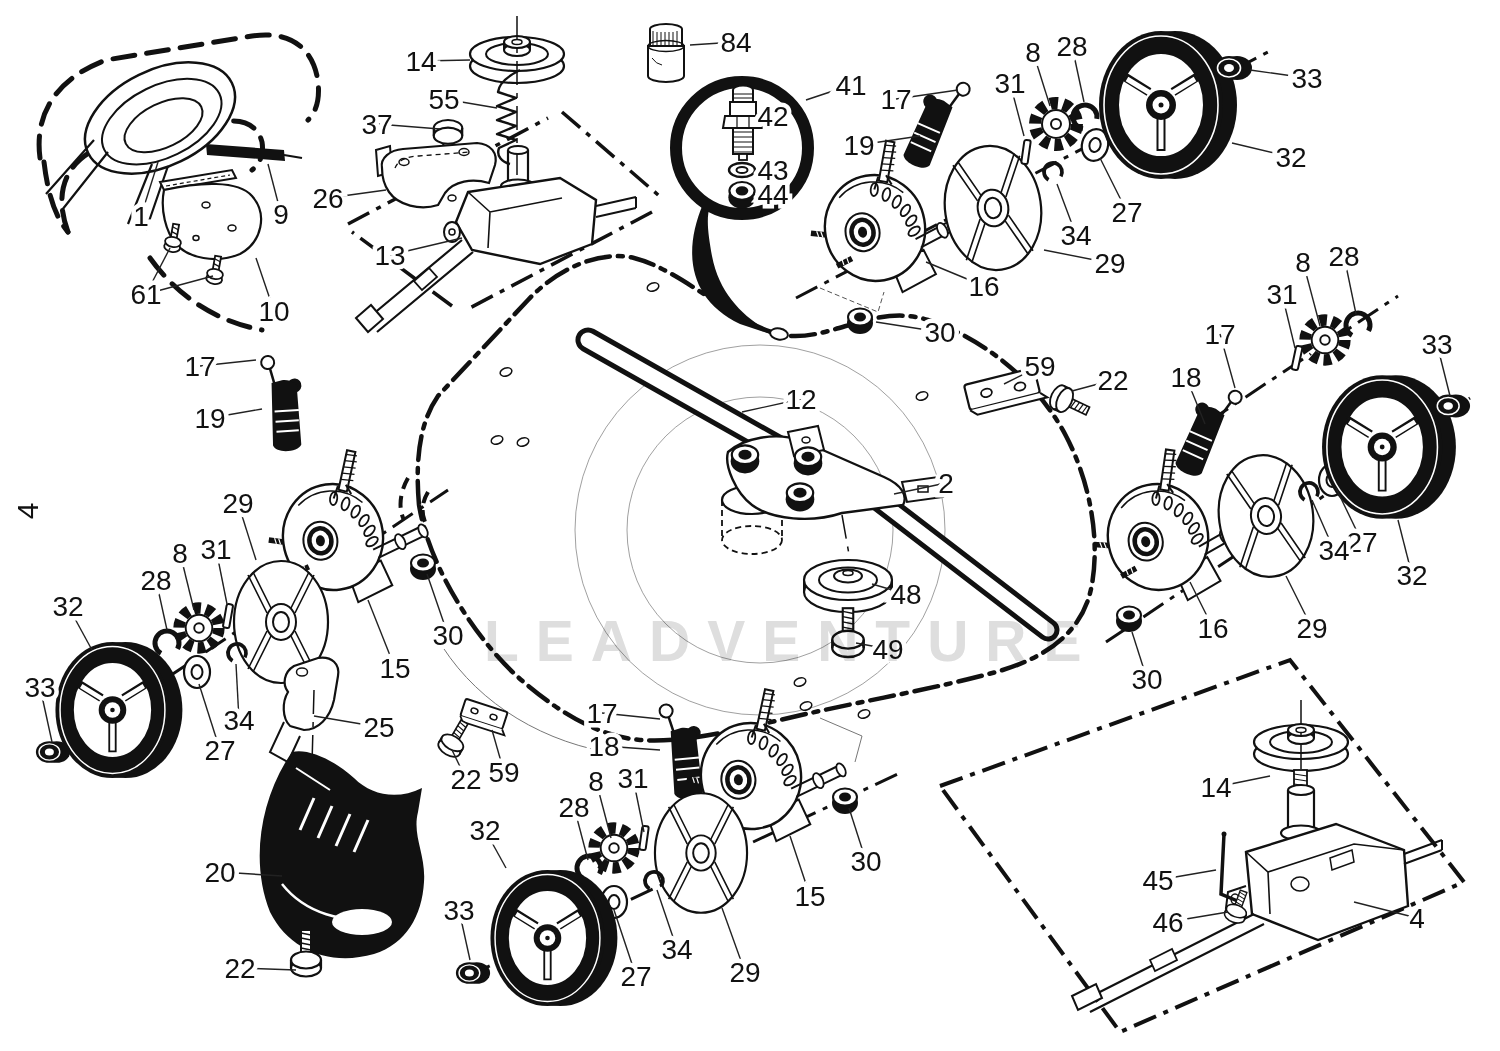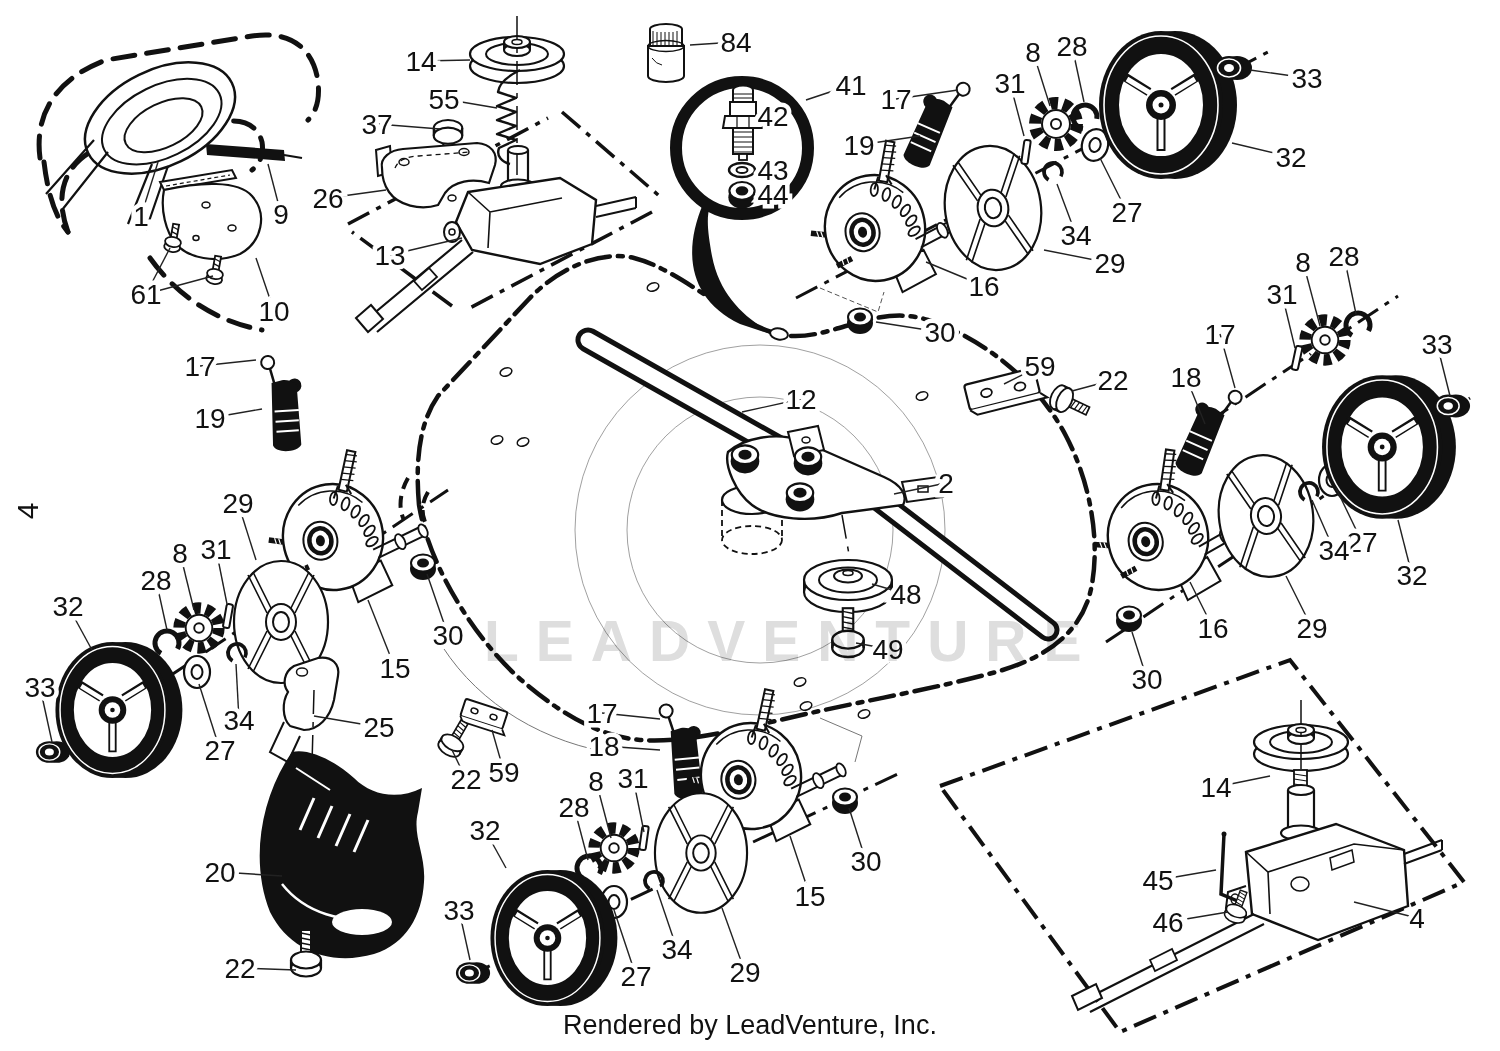--- a/index.html
+++ b/index.html
@@ -550,16 +550,15 @@
         <line x1="1158" y1="880" x2="1216" y2="870" class="leader"></line>
         <text x="1158" y="880" class="callout">45</text>
         <line x1="1168" y1="922" x2="1228" y2="912" class="leader"></line>
         <text x="1168" y="922" class="callout">46</text>
         <line x1="1417" y1="918" x2="1354" y2="902" class="leader"></line>
         <text x="1417" y="918" class="callout">4</text>
       </g>
 </svg>
 
 <div id="watermark">LEADVENTURE</div>
-<div id="footer">Rendered by LeadVenture, Inc.</div>
 <div id="pagenum">4</div>
 
 </div>
 
 </body></html>

